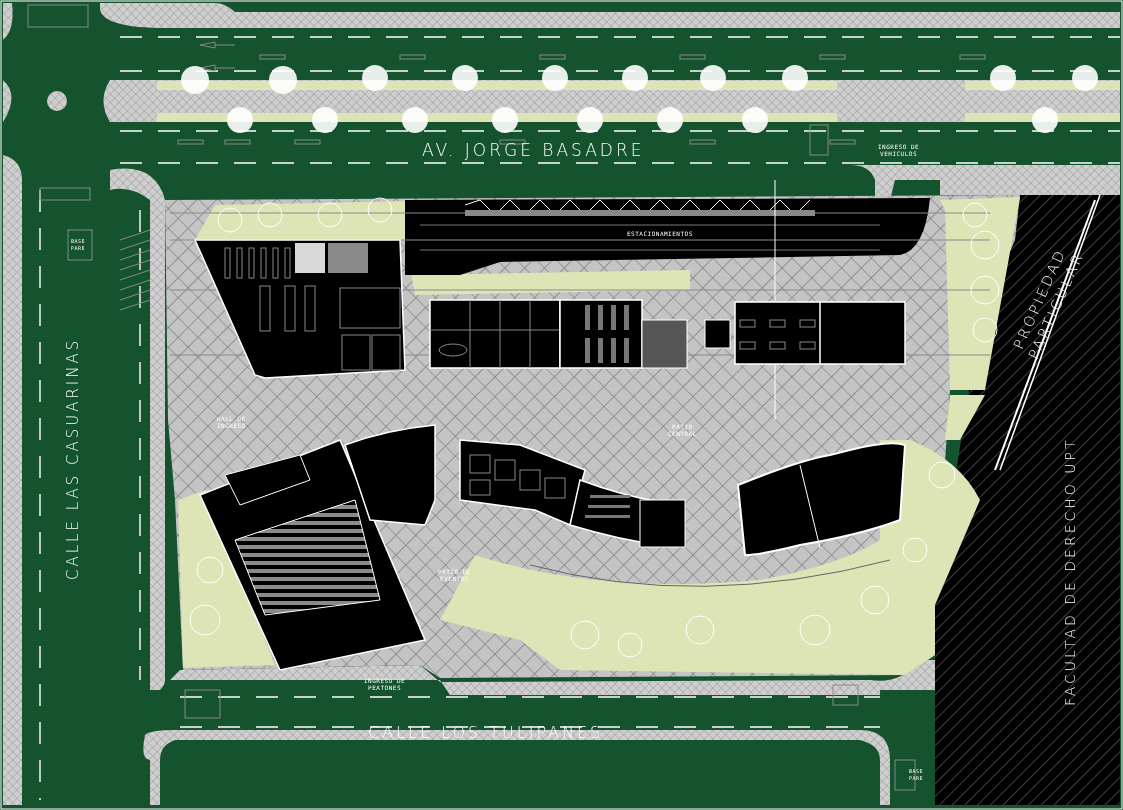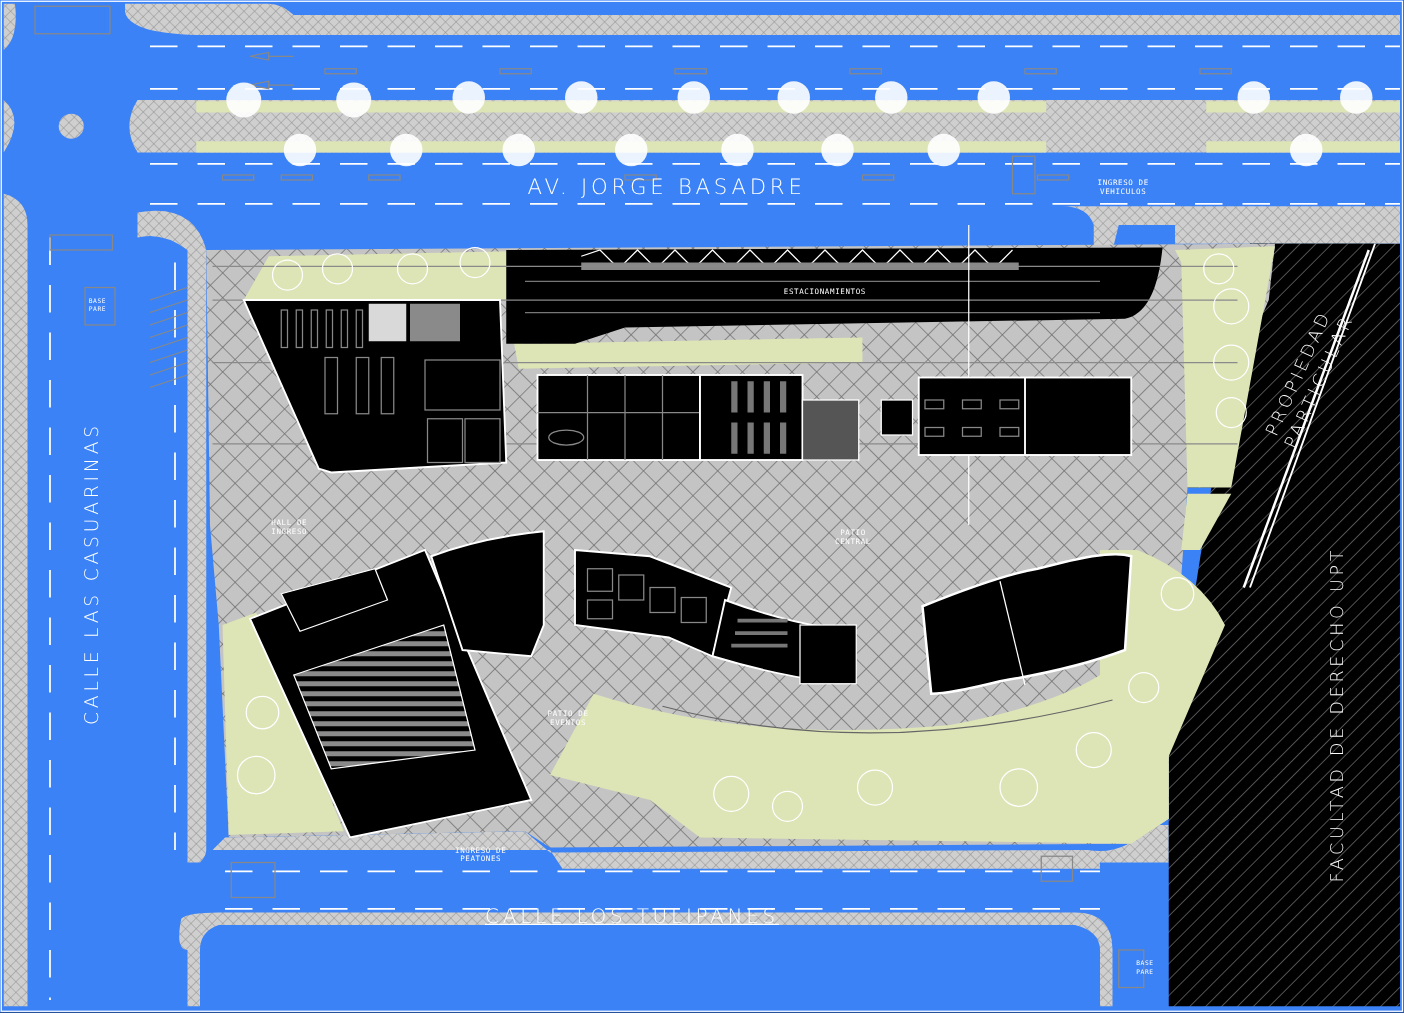--- a/index.html
+++ b/index.html
@@ -1,17 +1,17 @@
 <!DOCTYPE html>
 <html><head>
 <meta charset="utf-8">
 <style>
   html, body { margin: 0; padding: 0; background: #000; }
   body { width: 1123px; height: 810px; overflow: hidden; font-family: "DejaVu Sans Mono", monospace; }
-  #canvas { position: relative; width: 1123px; height: 810px; background: #3b82f6; }
+  #canvas { position: relative; width: 1123px; height: 810px; background: #14532d; }
   svg { position: absolute; left: 0; top: 0; }
   .lbl { position: absolute; color: #fff; white-space: nowrap; letter-spacing: 3px; font-family: "DejaVu Sans", sans-serif; font-weight: 300; }
   .small { position: absolute; color: #fff; font-size: 6px; letter-spacing: 0.5px; white-space: nowrap; font-family: "DejaVu Sans Mono", monospace; text-align: center; line-height: 7px; }
 </style>
 </head>
 <body>
 
 <div id="canvas">
 <svg width="1123" height="810" viewBox="0 0 1123 810">
   <defs>
@@ -261,21 +261,21 @@
         <circle cx="270" cy="215" r="12"></circle>
         <circle cx="330" cy="215" r="12"></circle>
         <circle cx="380" cy="210" r="12"></circle>
     <path d="M530 565 Q700 610 890 560" stroke="#666"></path>
   </g>
 
   <line x1="1100" y1="195" x2="1000" y2="470" stroke="#fff" stroke-width="1.5"></line>
 </svg>
 
 <div class="lbl" style="left:422px;top:140px;font-size:17px;">AV. JORGE BASADRE</div>
-<div class="lbl" style="left:388px;top:723px;font-size:16px;text-decoration:underline;">CALLE LOS TULIPANES</div>
+<div class="lbl" style="left:368px;top:723px;font-size:16px;">CALLE LOS TULIPANES</div>
 <div class="lbl" style="left:64px;top:580px;font-size:15px;transform:rotate(-90deg);transform-origin:0 0;">CALLE LAS CASUARINAS</div>
 <div class="lbl" style="left:1062px;top:706px;font-size:14px;transform:rotate(-90deg);transform-origin:0 0;">FACULTAD DE DERECHO UPT</div>
 <div class="lbl" style="left:1010px;top:345px;font-size:14px;transform:rotate(-66deg);transform-origin:0 0;">PROPIEDAD</div>
 <div class="lbl" style="left:1025px;top:355px;font-size:14px;transform:rotate(-66deg);transform-origin:0 0;">PARTICULAR</div>
 
 <div class="small" style="left:627px;top:230px;">ESTACIONAMIENTOS</div>
 <div class="small" style="left:878px;top:143px;">
   <div>INGRESO DE</div>
   <div>VEHICULOS</div>
 </div>

